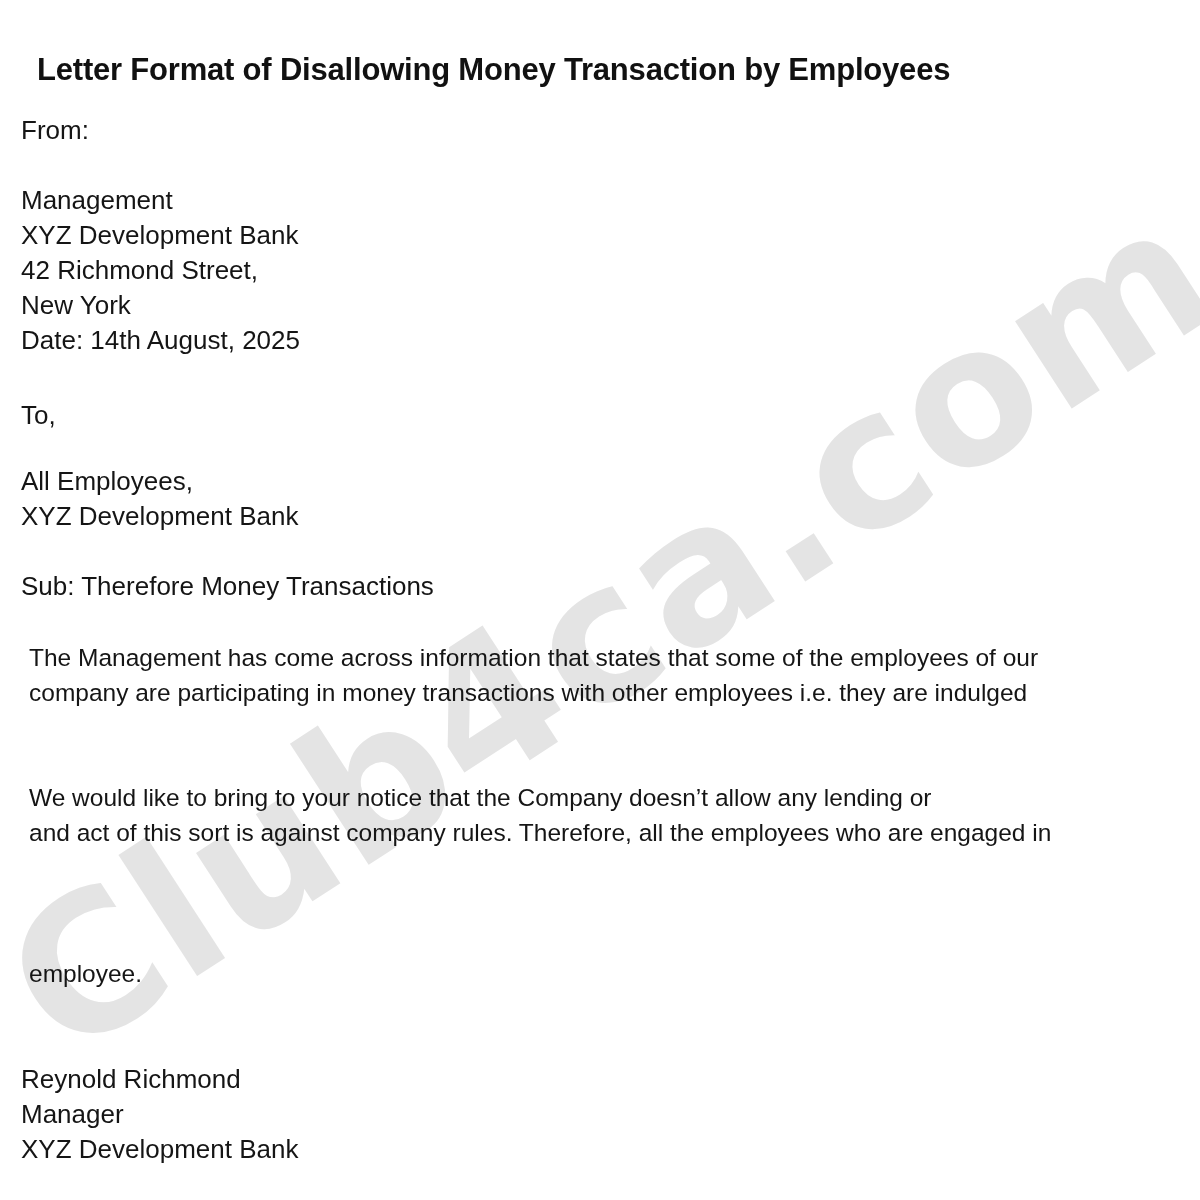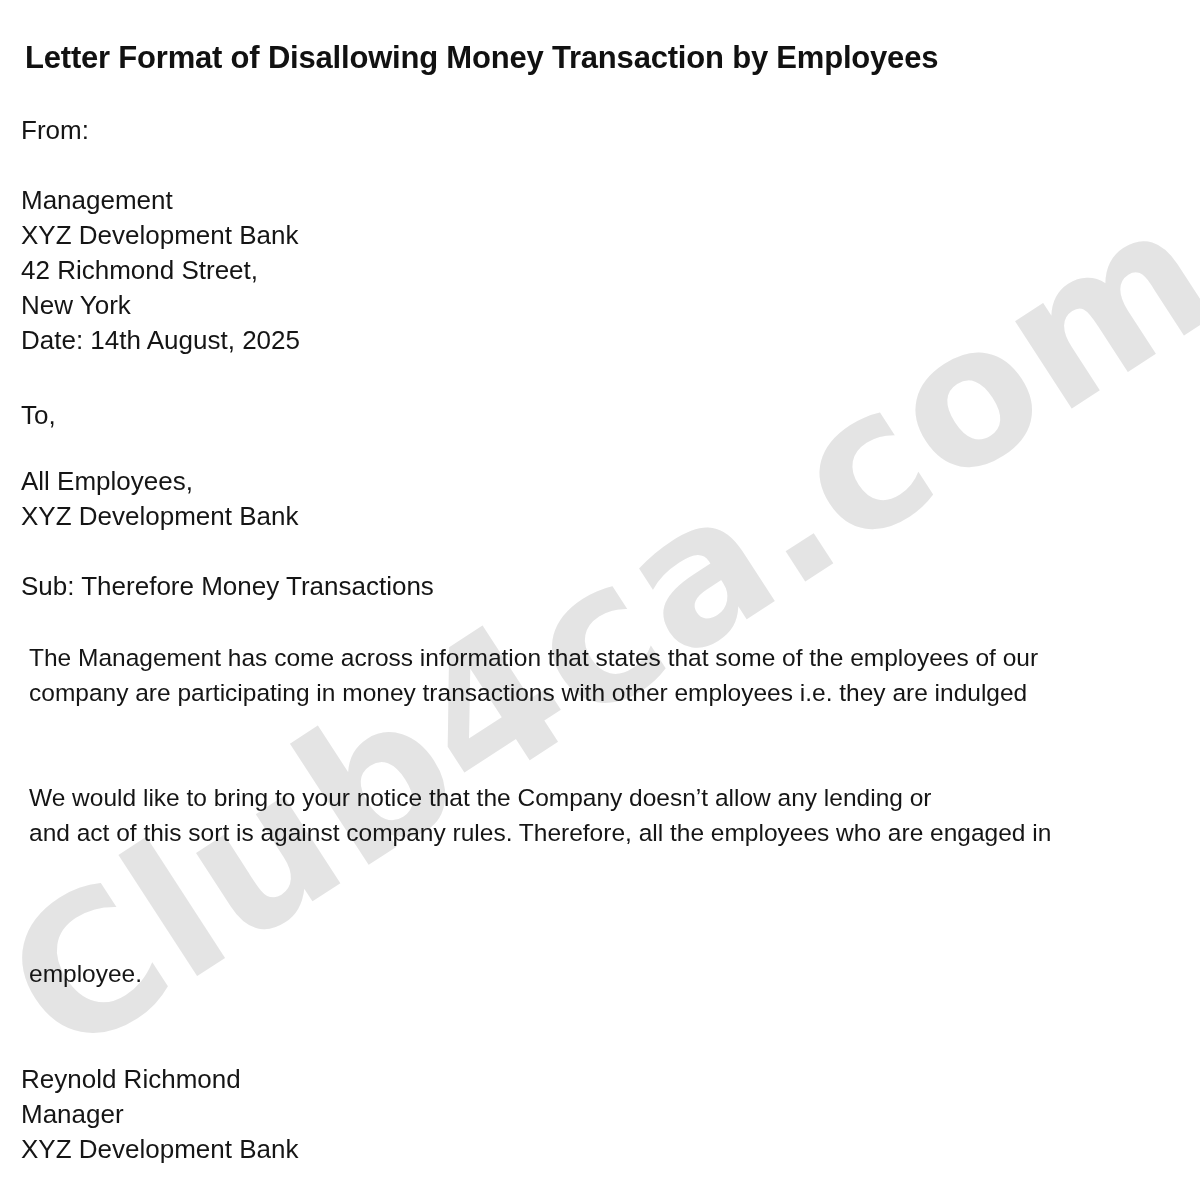--- a/index.html
+++ b/index.html
@@ -33,21 +33,21 @@
       position: absolute;
       left: 21px;
       top: 0;
       width: 1160px;
       z-index: 1;
     }
     .title {
       position: absolute;
       top: 36px;
       left: 0;
-      margin: 4px;
+      margin: 16px;
       font-size: 31px;
       font-weight: bold;
       color: #111111;
       white-space: nowrap;
       letter-spacing: -0.2px;
     }
     .line {
       position: absolute;
       left: 0;
       font-size: 26px;

